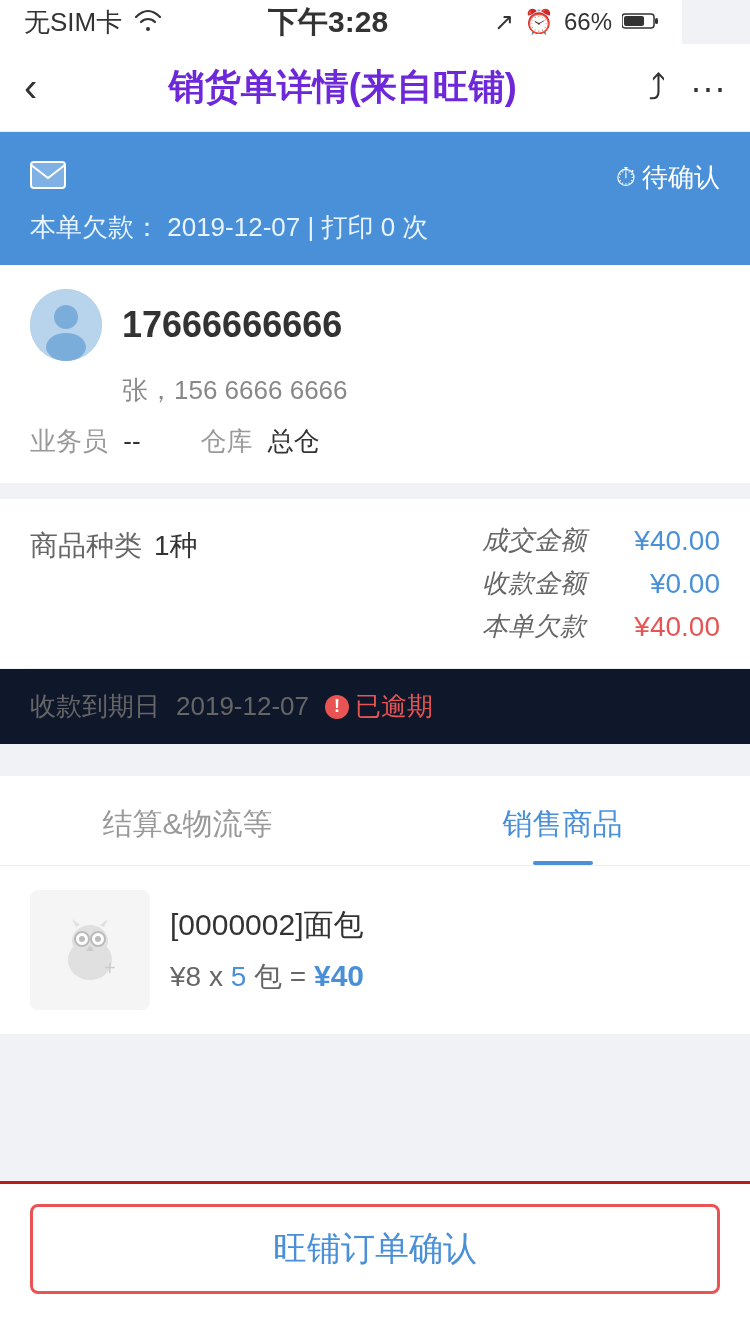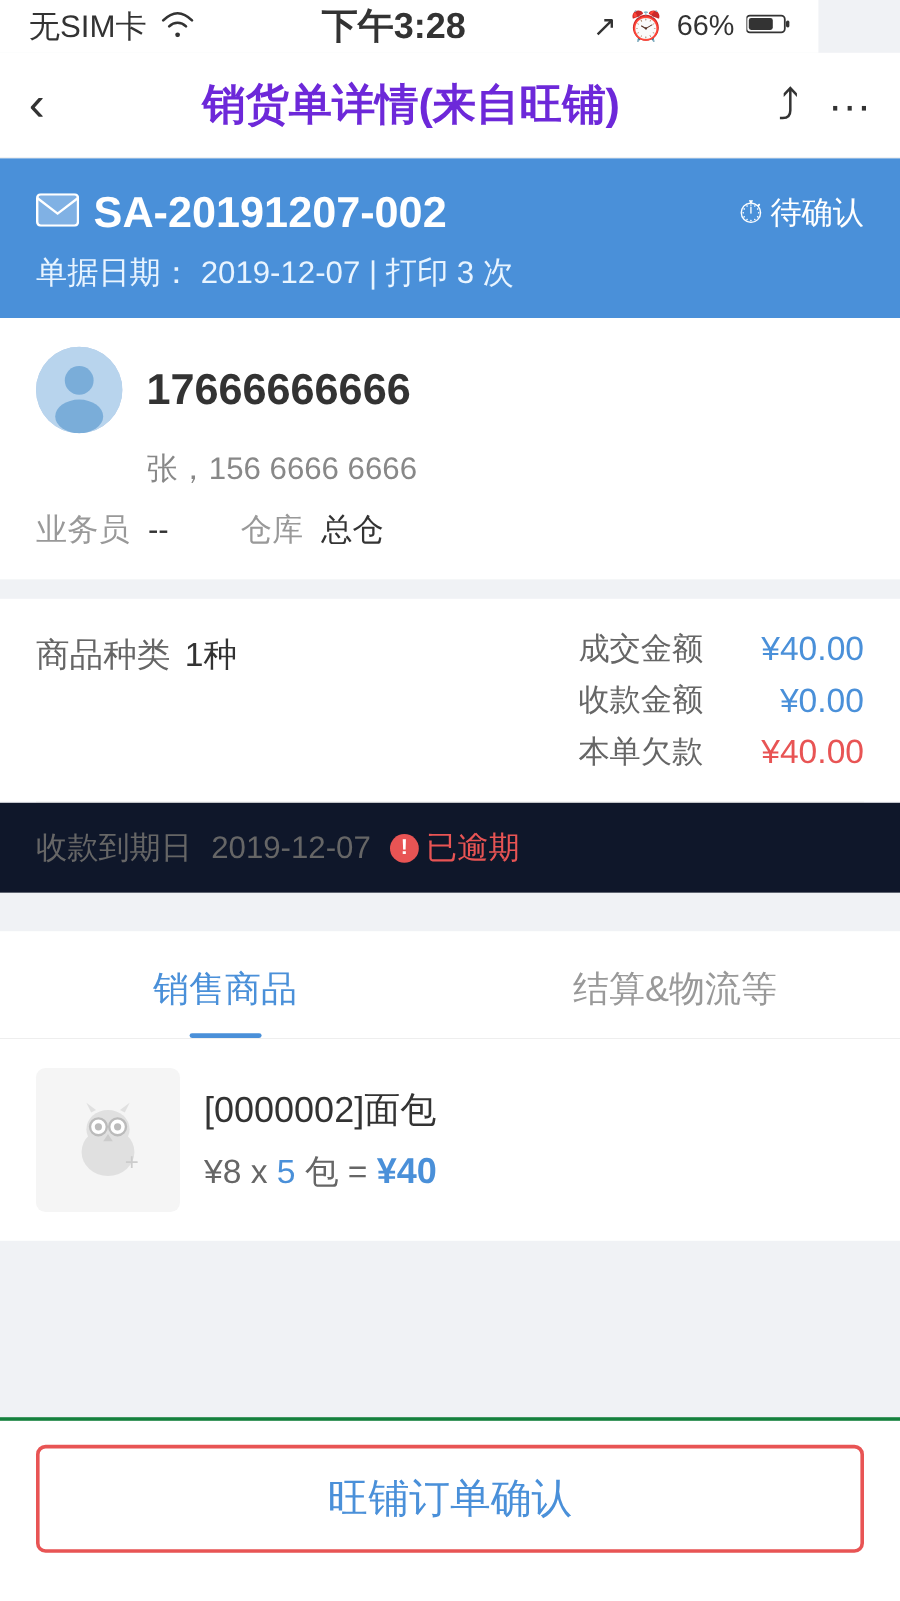--- a/index.html
+++ b/index.html
@@ -159,21 +159,21 @@
       flex-direction: column;
       align-items: flex-end;
       gap: 8px;
     }
     .amount-row {
       display: flex;
       align-items: center;
       gap: 24px;
       font-size: 26px;
     }
-    .amount-row-label { color: #666; }
+    .amount-row-label { color: #666; font-style: italic; }
     .amount-row-value { color: #4a90d9; font-size: 28px; min-width: 110px; text-align: right; }
     .amount-row-value.red { color: #e85454; }
 
     
     .due-section {
       background: #0f172a;
       padding: 20px 30px;
       font-size: 26px;
       color: #666;
       display: flex;
@@ -275,21 +275,21 @@
     .product-price .total { color: #4a90d9; font-weight: 600; font-size: 30px; }
 
     
     .confirm-btn-wrapper {
       position: fixed;
       bottom: 0;
       left: 0;
       width: 750px;
       padding: 20px 30px 40px;
       background: #fff;
-      border-top: 3px solid #15803d;
+      border-top: 3px solid #b91c1c;
     }
     .confirm-btn {
       width: 100%;
       height: 90px;
       background: #fff;
       border: 3px solid #e85454;
       border-radius: 8px;
       font-size: 34px;
       color: #4a90d9;
       font-weight: 500;
@@ -339,31 +339,30 @@
 
 <div class="order-header">
   <div class="order-header-top">
     <div class="order-id">
       <span>
         <svg width="36" height="28" viewBox="0 0 36 28" fill="none">
           <rect x="1" y="1" width="34" height="26" rx="3" fill="rgba(255,255,255,0.3)" stroke="white" stroke-width="2"></rect>
           <polyline points="1,4 18,17 35,4" stroke="white" stroke-width="2" fill="none"></polyline>
         </svg>
       </span>
-      <span>SA-20191207-002</span>
     </div>
     <div class="order-status">
       <span>⏱</span>
       <span>待确认</span>
     </div>
   </div>
   <div class="order-date">
-    <span>单据日期：</span>
+    <span>本单欠款：</span>
     <span>2019-12-07</span>
-    <span>| 打印 3 次</span>
+    <span>| 打印 0 次</span>
   </div>
 </div>
 
 <div class="customer-section">
   <div class="customer-row">
     <div class="avatar">
       <svg width="72" height="72" viewBox="0 0 72 72">
         <circle cx="36" cy="36" r="36" fill="#b8d4ed"></circle>
         <circle cx="36" cy="28" r="12" fill="#7aadd9"></circle>
         <ellipse cx="36" cy="58" rx="20" ry="14" fill="#7aadd9"></ellipse>
@@ -417,25 +416,25 @@
       <span>!</span>
     </div>
     <span>已逾期</span>
   </div>
 </div>
 
 <div class="divider"></div>
 
 <div class="tabs-section">
   <div class="tabs-row">
+    <div class="tab-item">
+      <span>结算&amp;物流等</span>
+    </div>
     <div class="tab-item active">
       <span>销售商品</span>
-    </div>
-    <div class="tab-item">
-      <span>结算&amp;物流等</span>
     </div>
   </div>
 
   <div class="product-item">
     <div class="product-thumb">
       <div class="product-thumb-inner">
         <svg width="80" height="70" viewBox="0 0 80 70">
 
           <ellipse cx="40" cy="45" rx="22" ry="20" fill="#e0e0e0"></ellipse>
 

